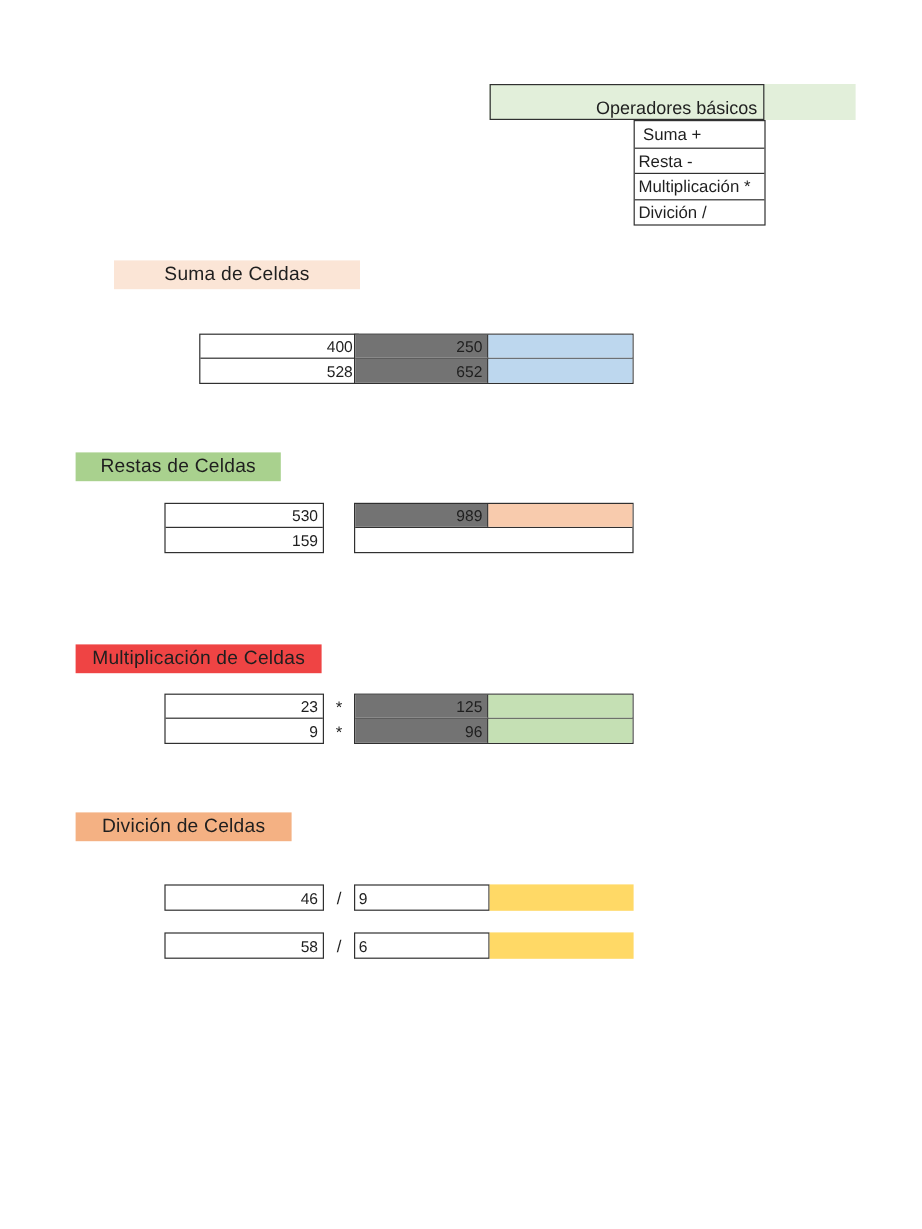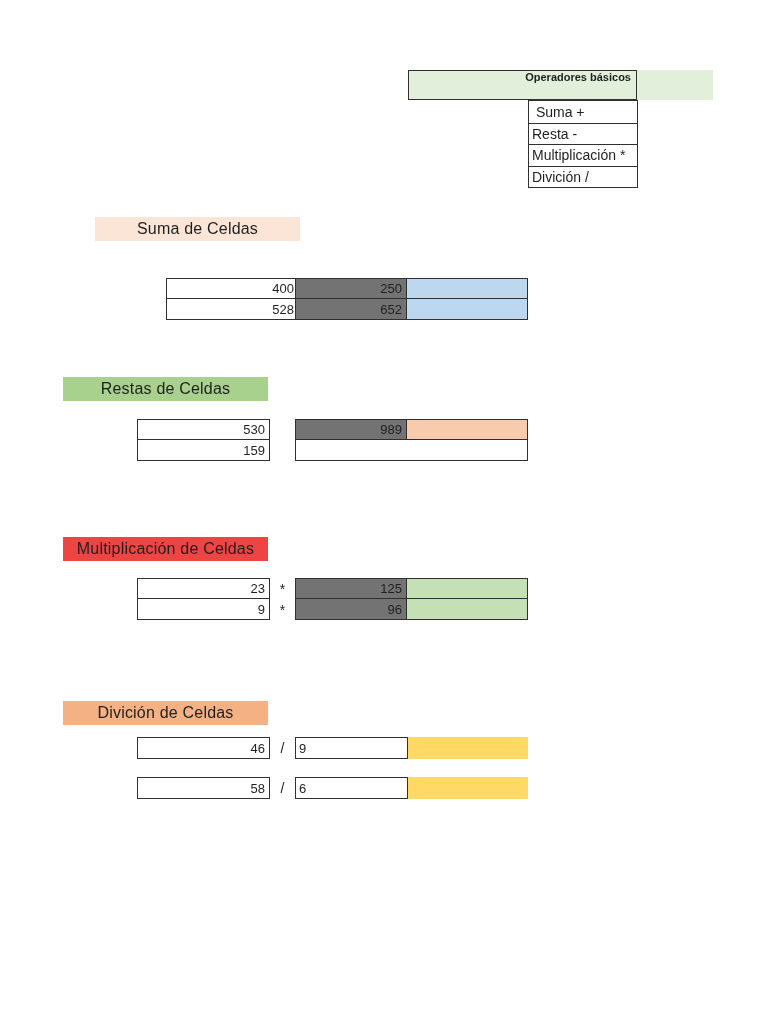--- a/index.html
+++ b/index.html
@@ -7,22 +7,22 @@
     width:768px; height:1024px; background:#ffffff;
     font-family:"Liberation Sans", sans-serif;
     color:#1f1f1f; position:relative; overflow:hidden;
   }
   .abs { position:absolute; box-sizing:border-box; }
 
   
   .band { }
   .optitle {
     border:1.5px solid #303030;
-    display:flex; align-items:flex-start; justify-content:flex-end;
-    padding-right:5px; font-size:11px;font-weight:bold;
+    display:flex; align-items:flex-end; justify-content:flex-end;
+    padding-right:5px; font-size:15px;
   }
   .oplist {
     border:1.5px solid #303030; display:grid;
     grid-template-rows:repeat(4,1fr); background:#ffffff;
   }
   .oplist .item {
     box-sizing:border-box; display:flex; align-items:center;
     padding-left:3px; font-size:14px; white-space:pre;
     border-top:1.5px solid #303030;
   }
@@ -93,21 +93,21 @@
   <div class="prow first split">
     <div class="cell num wcell">250</div>
     <div class="cell rescell" style="background: rgb(189, 215, 238);"></div>
   </div>
   <div class="prow split">
     <div class="cell num wcell">652</div>
     <div class="cell rescell" style="background: rgb(189, 215, 238);"></div>
   </div>
 </div>
 
-<div class="abs hdr" style="left: 63px; top: 377px; width: 205px; height: 24px; background: rgb(169, 209, 142);">
+<div class="abs hdr" style="left: 63px; top: 377px; width: 171px; height: 24px; background: rgb(169, 209, 142);">
   <span>Restas de Celdas</span>
 </div>
 
 <div class="abs pairbox" style="left:137px; top:419px; width:133px; height:42px;">
   <div class="prow first">
       <div class="cell num">530</div>
     </div>
   <div class="prow">
       <div class="cell num">159</div>
     </div>
@@ -140,21 +140,21 @@
   <div class="prow first split">
     <div class="cell num wcell">125</div>
     <div class="cell rescell" style="background: rgb(197, 224, 180);"></div>
   </div>
   <div class="prow split">
     <div class="cell num wcell">96</div>
     <div class="cell rescell" style="background: rgb(197, 224, 180);"></div>
   </div>
 </div>
 
-<div class="abs hdr" style="left: 63px; top: 701px; width: 205px; height: 24px; background: rgb(244, 177, 131);">
+<div class="abs hdr" style="left: 63px; top: 677px; width: 180px; height: 24px; background: rgb(244, 177, 131);">
   <span>Divición de Celdas</span>
 </div>
 
 <div class="abs onebox" style="left:137px; top:737px; width:133px; height:22px;">
   <div class="cell num" style="width:100%;">46</div>
 </div>
 <div class="abs opcol" style="left:270px; top:737px; width:25px; height:22px;">/</div>
 <div class="abs onebox" style="left:295px; top:737px; width:113px; height:22px;">
   <div class="cell num-left" style="width:100%;">9</div>
 </div>

